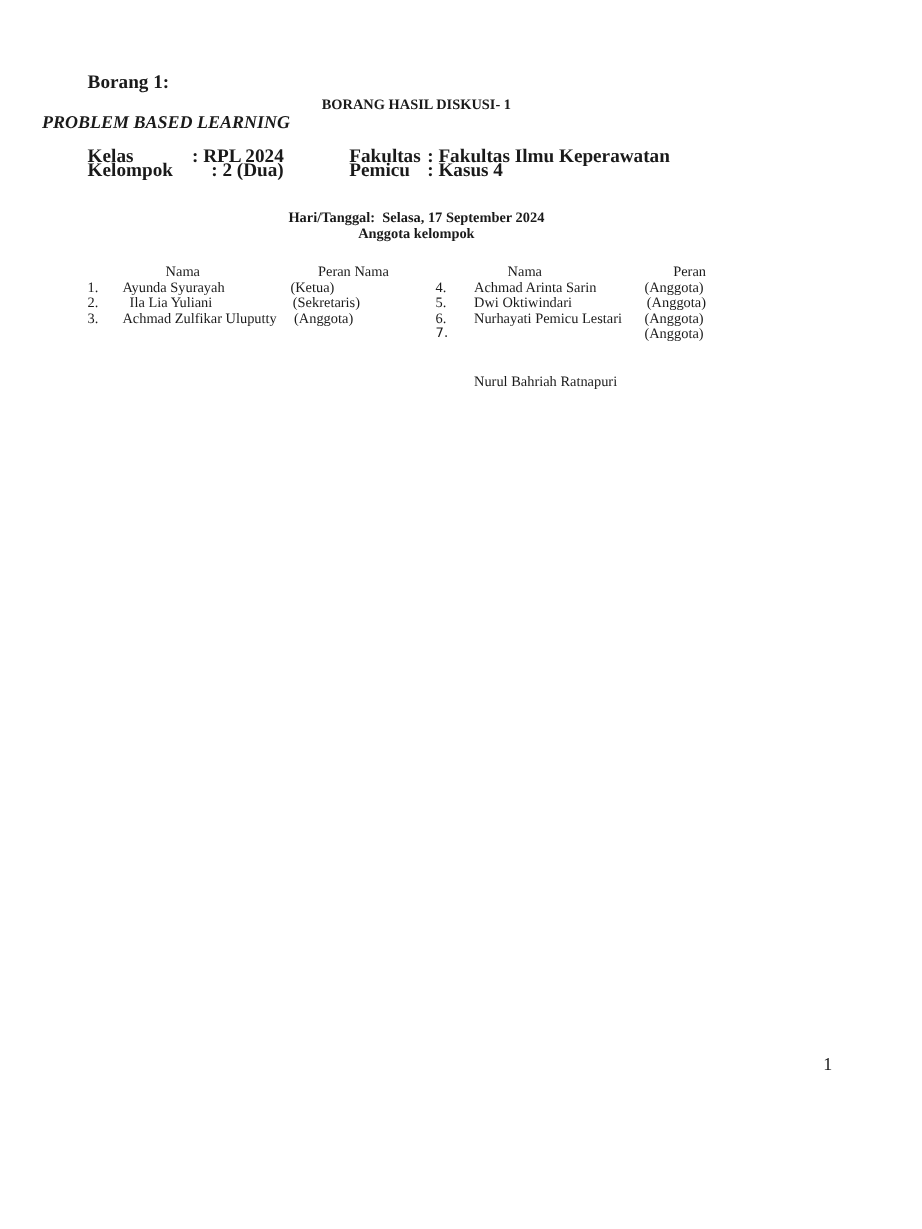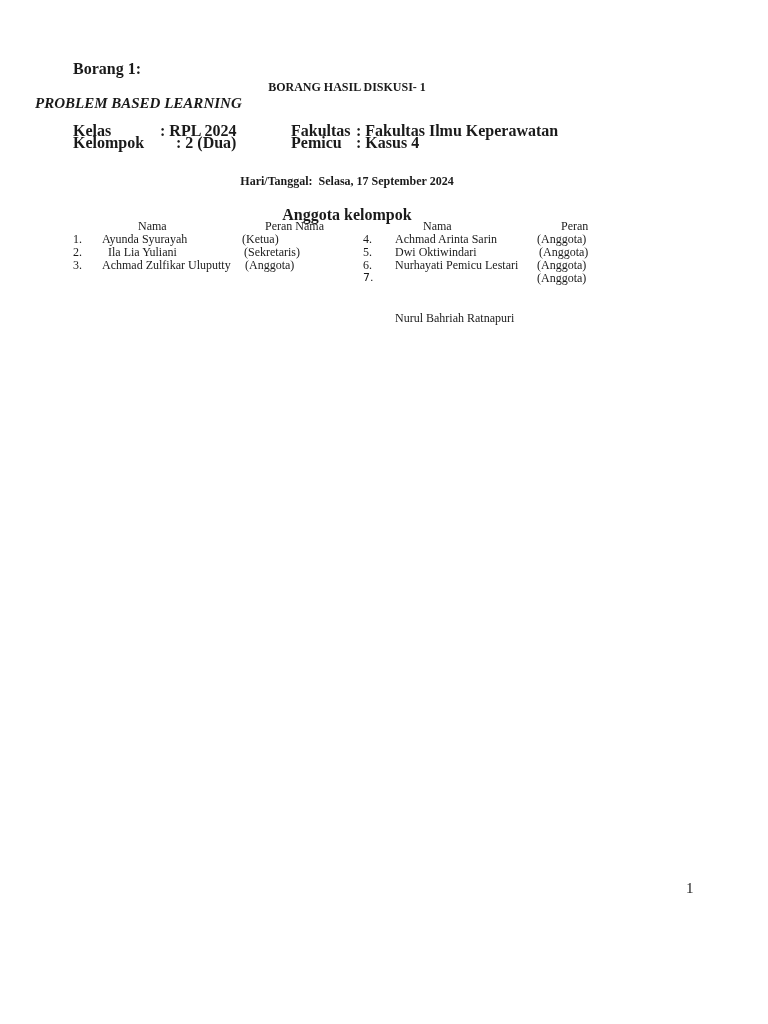--- a/index.html
+++ b/index.html
@@ -17,21 +17,21 @@
     }
     .abs { position: absolute; white-space: nowrap; }
 
     .form-label { left: 73px; top: 60px; font-size: 16px; font-weight: bold; }
     .title1 { left: 0; width: 694px; text-align: center; top: 80px; font-size: 12px; font-weight: bold; }
     .title2 { left: 0; width: 694px; top: 95px; font-size: 15px; font-weight: bold; font-style: italic; padding-left: 35px; }
 
     .info { font-size: 16px; font-weight: bold; }
 
     .date-line { left: 0; width: 694px; text-align: center; top: 174px; font-size: 12px; font-weight: bold; }
-    .members-title { left: 0; width: 694px; text-align: center; top: 206px; font-size: 16px; font-weight: bold; }
+    .members-title { left: 0; width: 694px; text-align: center; top: 187px; font-size: 12px; font-weight: bold; }
 
     .col-h { font-size: 12px; top: 219px; }
     .row { font-size: 12px; }
 
     .page-number { left: 686px; top: 880px; font-size: 15px; }
   </style>
 </head>
 <body>
 
 <div>

